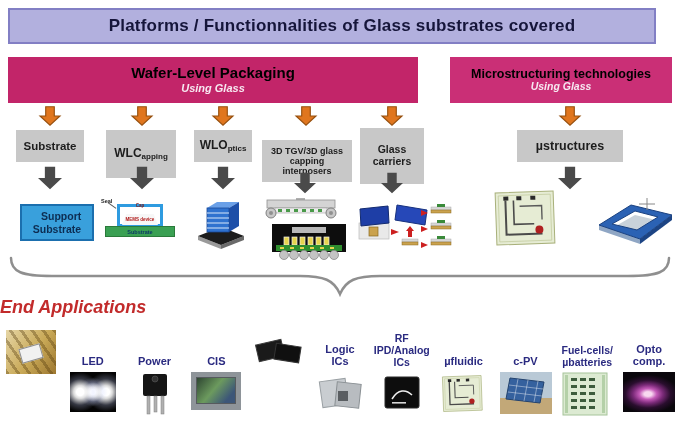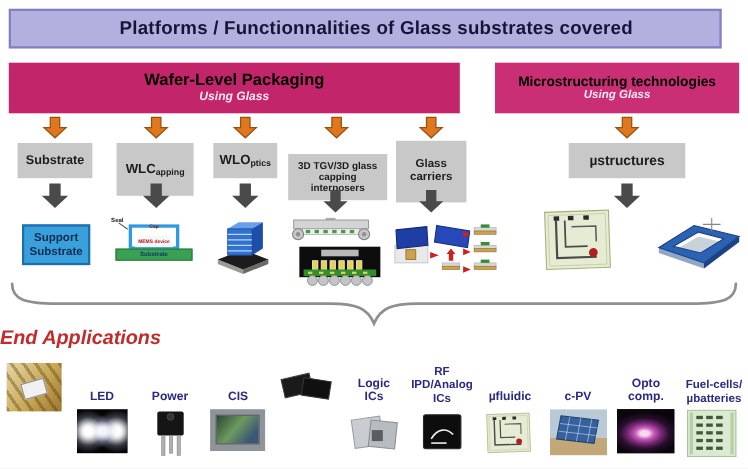--- a/index.html
+++ b/index.html
@@ -30,23 +30,23 @@
   .arr-o use{fill:var(--c-arrow_orange,#e0761e);stroke:#96500f;stroke-width:1.6;}
   .arr-d use{fill:var(--c-arrow_dark,#4a4a4a);}
 
   
   .pbox{position:absolute;background:var(--c-box_gray,#c8c8c8);box-sizing:border-box;
     display:flex;align-items:center;justify-content:center;text-align:center;
     font-weight:bold;color:#1d1d1d;white-space:pre-line;line-height:1.12;}
   .sub{font-size:8px;vertical-align:-2px;}
 
   
-  .suppbox{position:absolute;left:20px;top:204px;width:62px;height:37px;
+  .suppbox{position:absolute;left:20px;top:204px;width:74px;height:37px;
     background:var(--c-support_blue,#39a0dc);border:2px solid #1b6fae;box-sizing:border-box;
-    display:flex;align-items:center;justify-content:center;text-align:center;
+    display:flex;align-items:center;justify-content:center;text-align:right;
     font-weight:bold;font-size:10.5px;color:#0d2d52;white-space:pre-line;line-height:1.15;}
 
   
   .wlcdia{position:absolute;left:105px;top:197px;width:70px;height:40px;font-weight:bold;}
   .wlc-sub{position:absolute;left:0;bottom:0;width:70px;height:11px;background:#3aa053;border:1px solid #2a7a3a;
     box-sizing:border-box;display:flex;align-items:center;justify-content:center;
     font-size:5.5px;color:#0d3a66;}
   .wlc-cap{position:absolute;left:12px;top:7px;width:46px;height:23px;border:3px solid #2e9be0;box-sizing:border-box;background:#fff;}
   .wlc-captxt{position:absolute;left:0;top:6px;width:70px;text-align:center;font-size:4.5px;color:#7c1616;}
   .wlc-mems{position:absolute;left:17px;top:17px;width:36px;height:11px;background:#f7f7f7;
@@ -358,25 +358,20 @@
           <polygon points="10,6 44,10 40,31 6,27" fill="#35619e" stroke="#24436e"></polygon>
           <line x1="9" y1="13" x2="43" y2="17" stroke="#ffffff" stroke-width="0.7" opacity="0.6"></line>
           <line x1="8" y1="20" x2="42" y2="24" stroke="#ffffff" stroke-width="0.7" opacity="0.6"></line>
           <line x1="18" y1="7" x2="14" y2="28" stroke="#ffffff" stroke-width="0.7" opacity="0.6"></line>
           <line x1="28" y1="8" x2="24" y2="29" stroke="#ffffff" stroke-width="0.7" opacity="0.6"></line>
           <line x1="38" y1="9" x2="34" y2="30" stroke="#ffffff" stroke-width="0.7" opacity="0.6"></line>
         </svg>
       </div>
     </div>
     <div class="app">
-      <div class="applabel">Opto
-comp.</div>
-      <div class="appimg img-opto" style="width:52px;height:40px"></div>
-    </div>
-    <div class="app">
       <div class="applabel" style="font-size:10.5px">Fuel-cells/
 µbatteries</div>
       <div class="appimg">
         <svg width="46" height="44" viewBox="0 0 46 44">
           <rect x="1" y="1" width="44" height="42" fill="#dcead2" stroke="#a6c49a"></rect>
           <rect x="3" y="3" width="3" height="38" fill="#b4d0a8"></rect>
           <rect x="40" y="3" width="3" height="38" fill="#b4d0a8"></rect>
           <g fill="#3c5c3c">
             <rect x="9" y="6" width="6" height="3"></rect>
               <rect x="18" y="6" width="6" height="3"></rect>
@@ -390,15 +385,20 @@
             <rect x="9" y="27" width="6" height="3"></rect>
               <rect x="18" y="27" width="6" height="3"></rect>
               <rect x="27" y="27" width="6" height="3"></rect>
             <rect x="9" y="34" width="6" height="3"></rect>
               <rect x="18" y="34" width="6" height="3"></rect>
               <rect x="27" y="34" width="6" height="3"></rect>
           </g>
         </svg>
       </div>
     </div>
+    <div class="app">
+      <div class="applabel">Opto
+comp.</div>
+      <div class="appimg img-opto" style="width:52px;height:40px"></div>
+    </div>
   </div>
 
 </div>
 
 </body></html>

